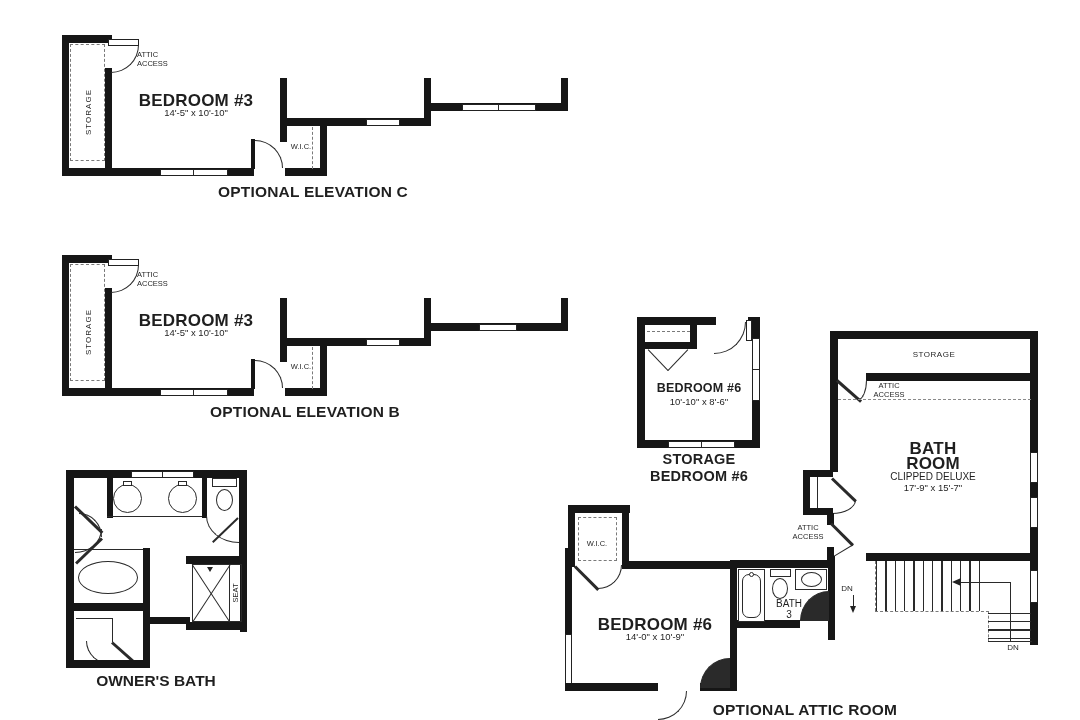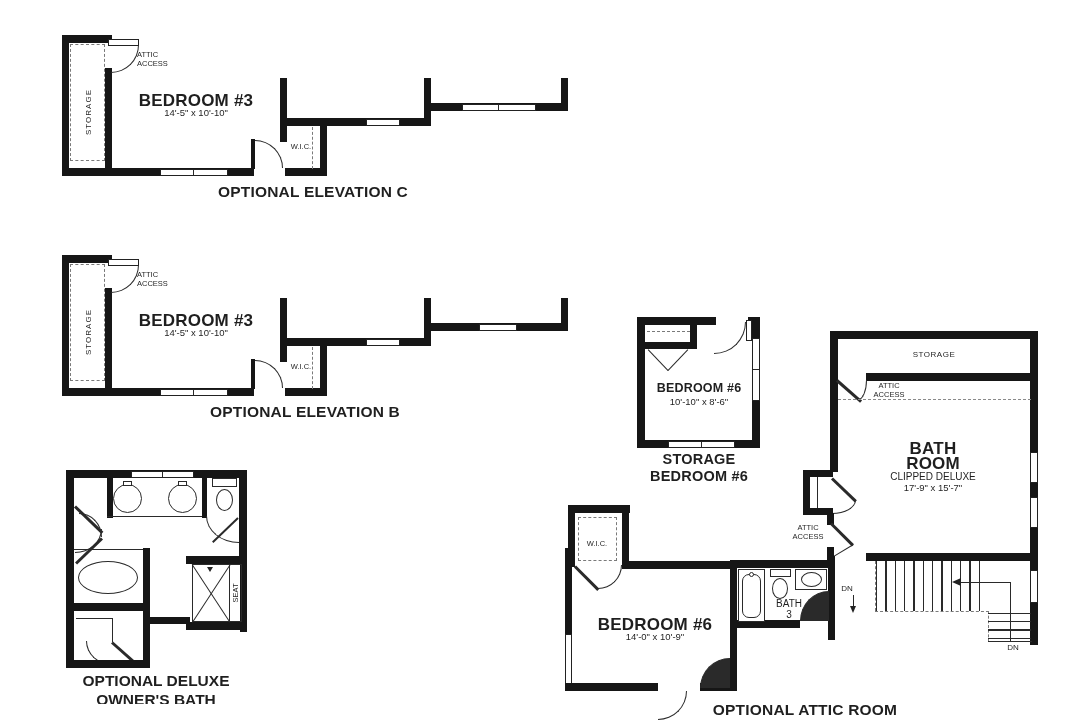--- a/index.html
+++ b/index.html
@@ -144,21 +144,20 @@
     <div class="w" style="left:240px;top:556px;width:7px;height:76px"></div>
     <div class="w" style="left:186px;top:622px;width:61px;height:8px"></div>
     <div class="box" style="left:192px;top:564px;width:38px;height:58px;background:transparent"></div>
     <div class="diag" style="left:192px;top:564px;width:69.3px;transform:rotate(56.8deg)"></div>
     <div class="diag" style="left:230px;top:564px;width:69.3px;transform:rotate(123.2deg)"></div>
     <div class="box" style="left:229px;top:564px;width:13px;height:58px;background:transparent"></div>
     <div class="tri-down" style="left:207px;top:567px;border-left-width:3px;border-right-width:3px;border-top-width:5px"></div>
     <div class="lbl v tiny" style="left:235.5px;top:593px">SEAT</div>
     <div class="clipbox" style="left:61px;top:671px;width:190px;height:33px">
       <div style="font-weight:bold;font-size:15.5px;line-height:19px;text-align:center">
-        <div>OPTIONAL DELUXE</div>
         <div>OWNER'S BATH</div>
       </div>
     </div>
   </div>
 
   <div>
     <div class="w" style="left:637px;top:317px;width:79px;height:8px"></div>
     <div class="w" style="left:748px;top:317px;width:12px;height:8px"></div>
     <div class="w" style="left:637px;top:317px;width:8px;height:131px"></div>
     <div class="w" style="left:637px;top:440px;width:123px;height:8px"></div>

